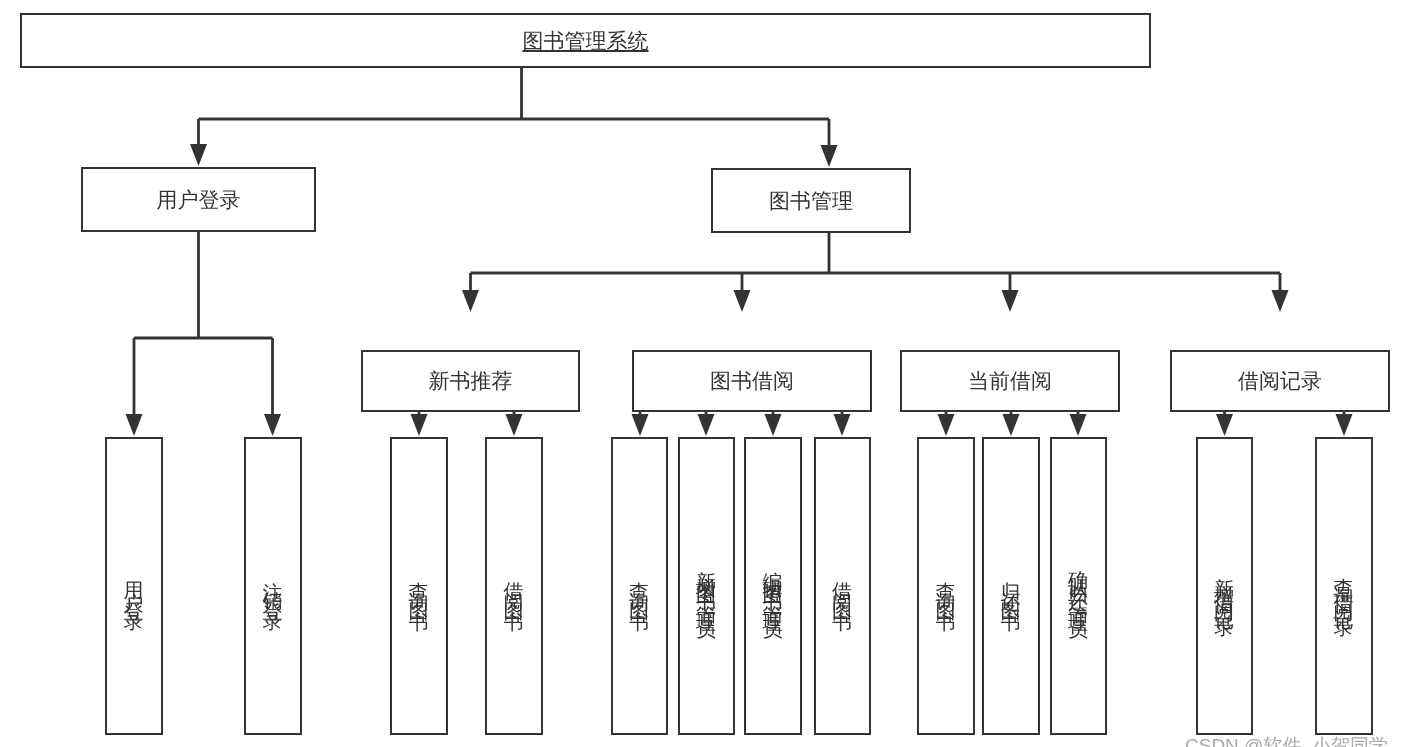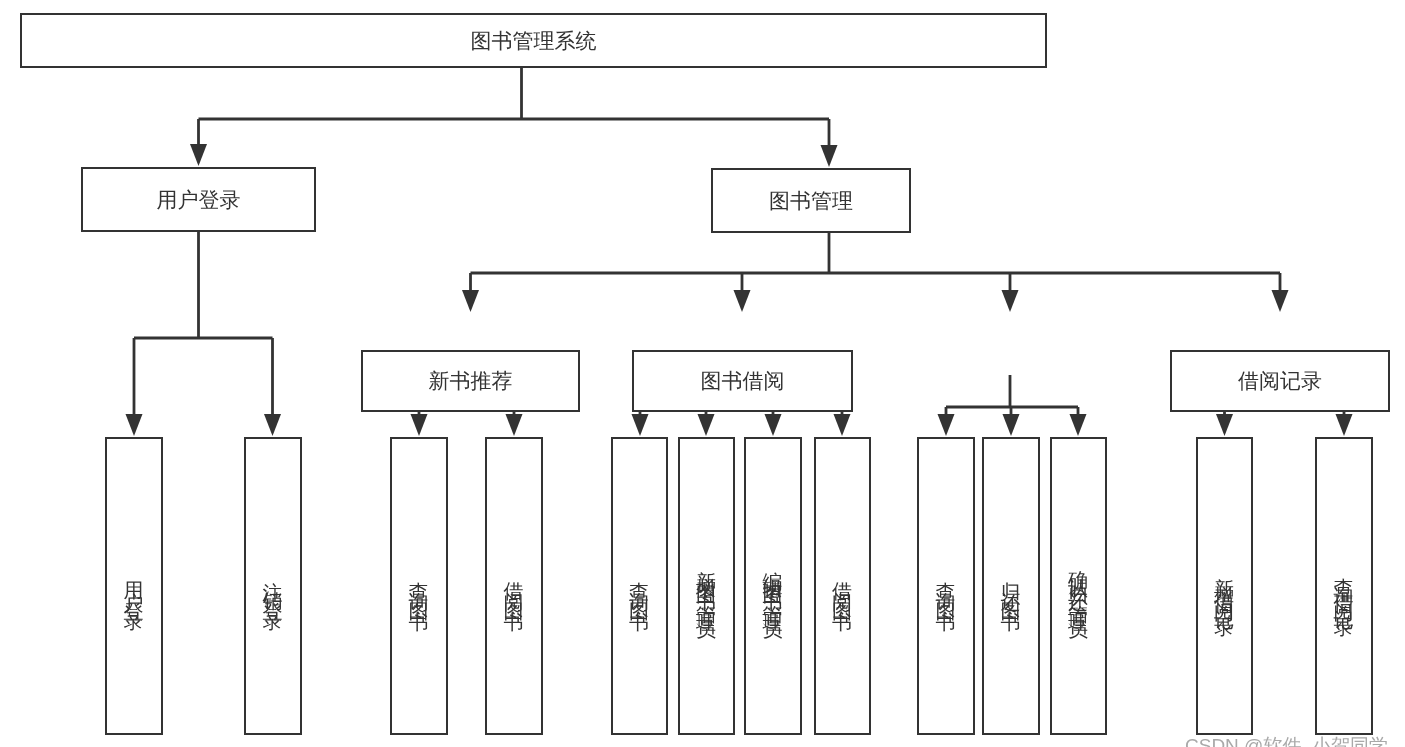--- a/index.html
+++ b/index.html
@@ -21,22 +21,23 @@
     position: absolute;
     box-sizing: border-box;
     border: 2.5px solid #333333;
     background: #ffffff;
     display: flex;
     align-items: center;
     justify-content: center;
     color: #333333;
   }
   .node-root {
-    left: 20px; top: 13px; width: 1027px; height: 55px;
+    left: 20px; top: 13px; width: 1131px; height: 55px;
     font-size: 21px;
+    text-decoration: underline;
   }
   .node-l2 {
     height: 65px; width: 235px;
     font-size: 21px;
   }
   .node-l3 {
     top: 313px; height: 62px;
     font-size: 21px;
     margin-top: 37px;
   }
@@ -146,22 +147,25 @@
   <div class="node node-l2" style="left:81px; top:167px;">
     <span>用户登录</span>
   </div>
   <div class="node node-l2" style="left:711px; top:168px; width:200px;">
     <span>图书管理</span>
   </div>
 
   <div class="node node-l3" style="left:361px; width:219px;">
     <span>新书推荐</span>
   </div>
-  <div class="node node-l3" style="left:632px; width:221px;">
+  <div class="node node-l3" style="left:632px; width:240px;">
     <span>图书借阅</span>
+  </div>
+  <div class="node node-l3" style="left:900px; width:220px;">
+    <span>当前借阅</span>
   </div>
   <div class="node node-l3" style="left:1170px; width:220px;">
     <span>借阅记录</span>
   </div>
 
   <div class="node leaf" style="left:105px; width:58px;">
     <span class="vtext">用户登录</span>
   </div>
   <div class="node leaf" style="left:244px; width:58px;">
     <span class="vtext">注销登录</span>

